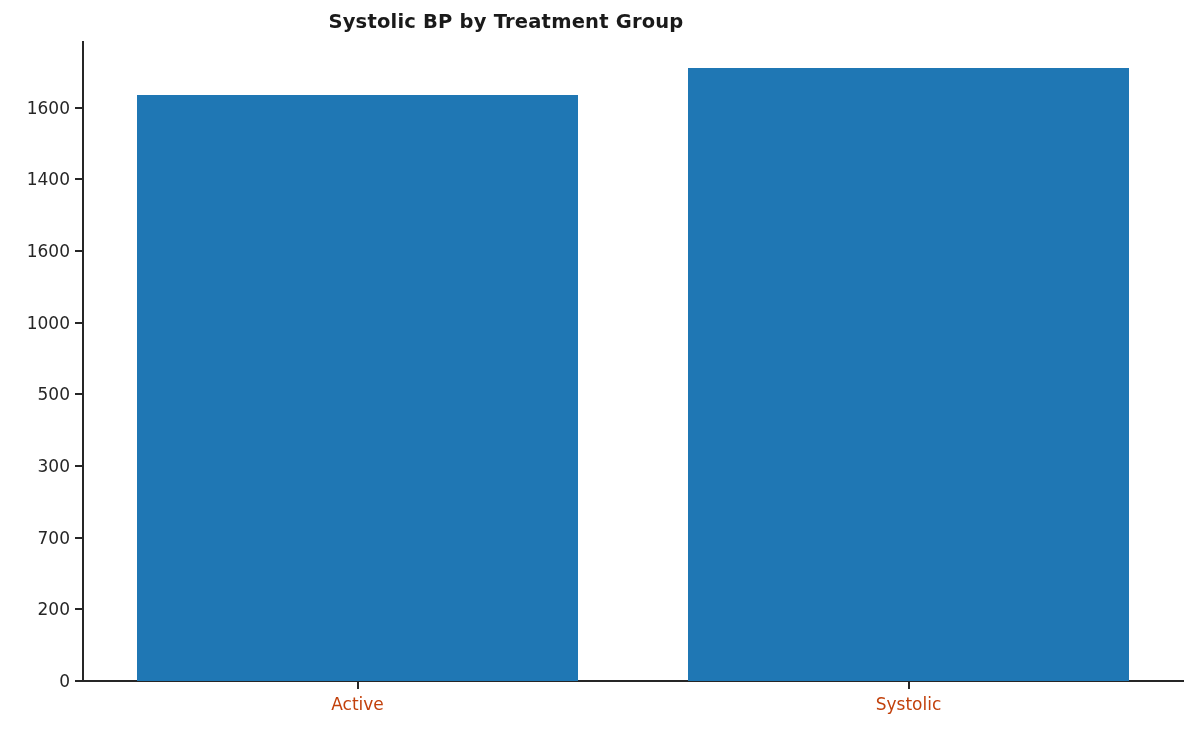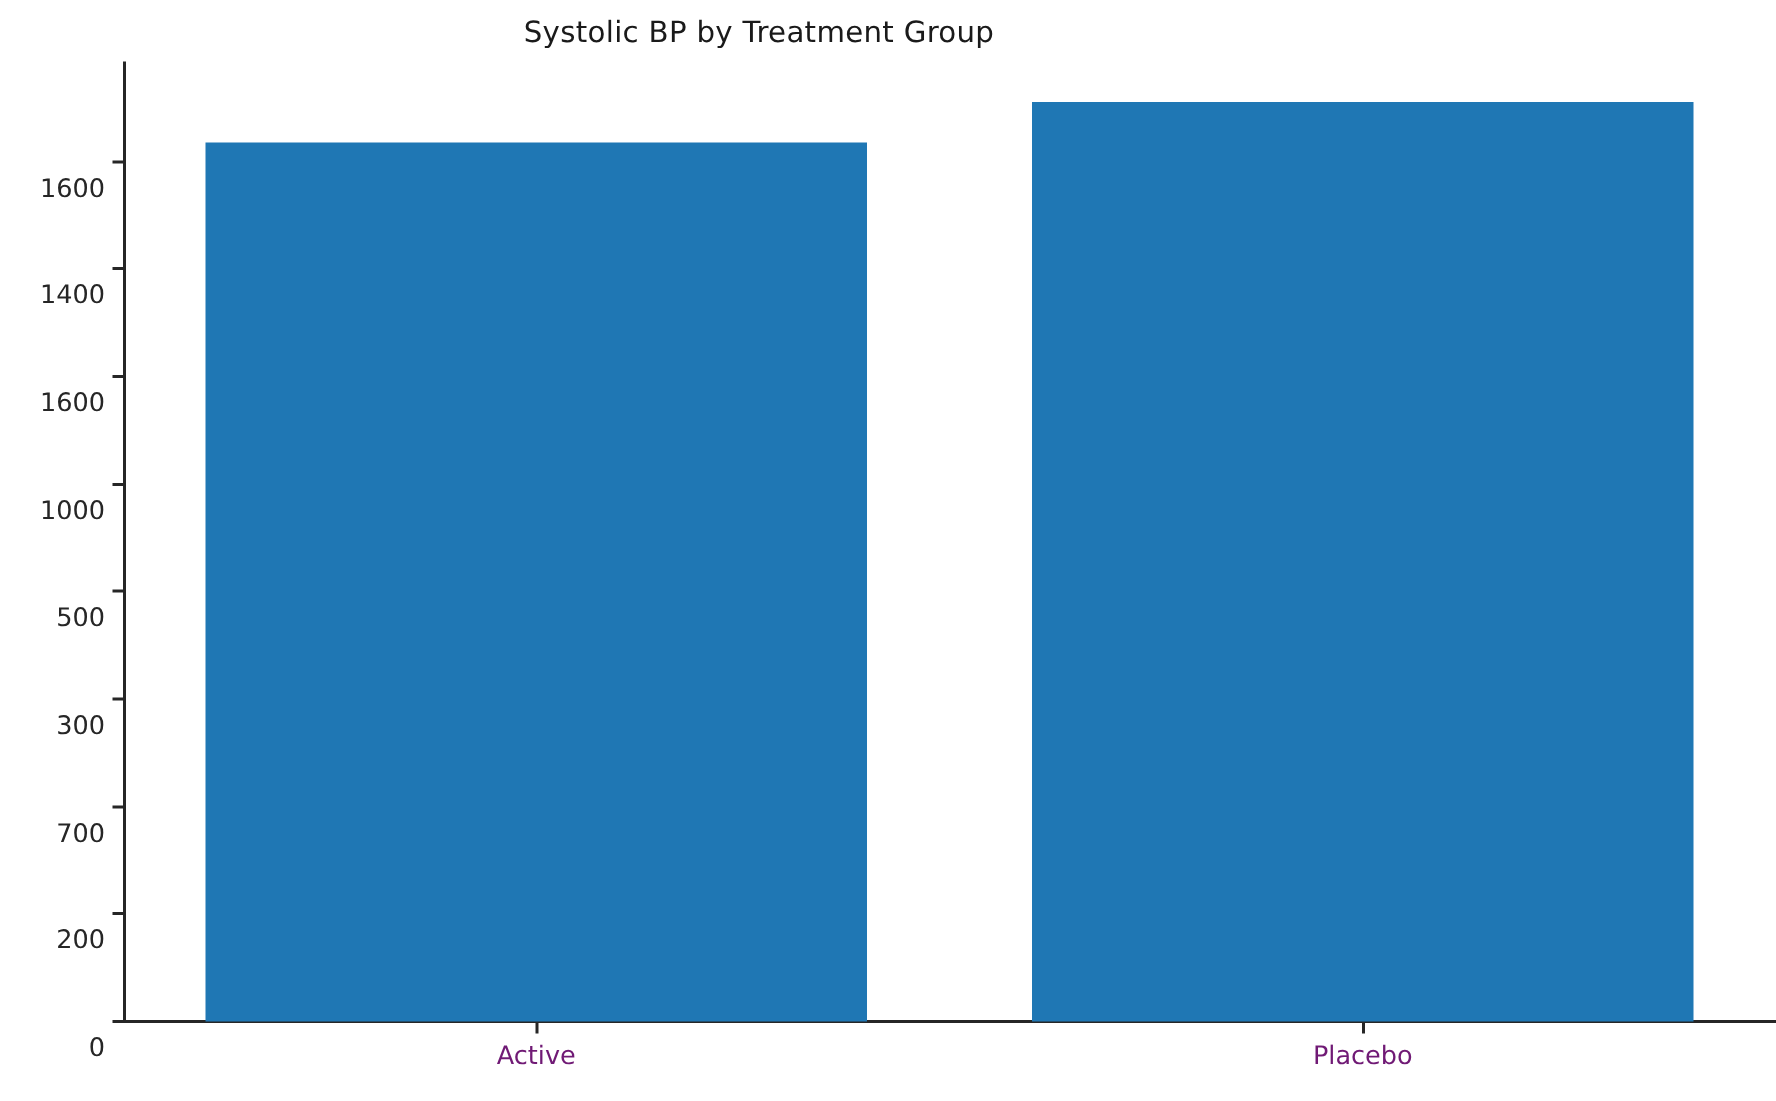--- a/index.html
+++ b/index.html
@@ -21,21 +21,21 @@
     background: #ffffff;
   }
   
   #chart-title {
     position: absolute;
     left: 0;
     top: 10px;
     width: 1012px;
     text-align: center;
     font-size: 19.5px;
-    font-weight: normal;
+    font-weight: bold;
     color: #1a1a1a;
     letter-spacing: 0.2px;
   }
   
   #y-spine {
     position: absolute;
     left: 82px;
     top: 41px;
     width: 2px;
     height: 641px;
@@ -66,21 +66,20 @@
     background: #262626;
   }
   .y-tick .tick-label {
     position: absolute;
     right: 12px;
     top: -12px;
     font-size: 17px;
     line-height: 24px;
     color: #262626;
     white-space: nowrap;
-    margin-top: 18px;
   }
   
   .x-tick {
     position: absolute;
     top: 682px;
     width: 0;
   }
   .x-tick .tick-mark {
     position: absolute;
     left: -1px;
@@ -89,21 +88,21 @@
     height: 7px;
     background: #262626;
   }
   .x-tick .tick-label {
     position: absolute;
     left: -120px;
     top: 12px;
     width: 240px;
     text-align: center;
     font-size: 17px;
-    color: #701a75;
+    color: #c2410c;
     white-space: nowrap;
   }
   
   .bar {
     position: absolute;
     bottom: 0;
   }
   #bars-layer {
     position: absolute;
     left: 0;
@@ -160,21 +159,21 @@
         <span class="tick-label">1600</span>
       </div>
     </div>
   <div id="x-ticks-layer">
       <div class="x-tick" style="left: 357.5px;">
         <span class="tick-mark"></span>
         <span class="tick-label">Active</span>
       </div>
       <div class="x-tick" style="left: 908.5px;">
         <span class="tick-mark"></span>
-        <span class="tick-label">Placebo</span>
+        <span class="tick-label">Systolic</span>
       </div>
     </div>
 
   <div id="bars-layer">
       <div class="bar" style="left: 137.1px; width: 440.8px; top: 53.7514px; height: 586.249px; background: rgb(31, 119, 180);"></div>
       <div class="bar" style="left: 688.1px; width: 440.8px; top: 27.234px; height: 612.766px; background: rgb(31, 119, 180);"></div>
     </div>
 
 </div>
 

